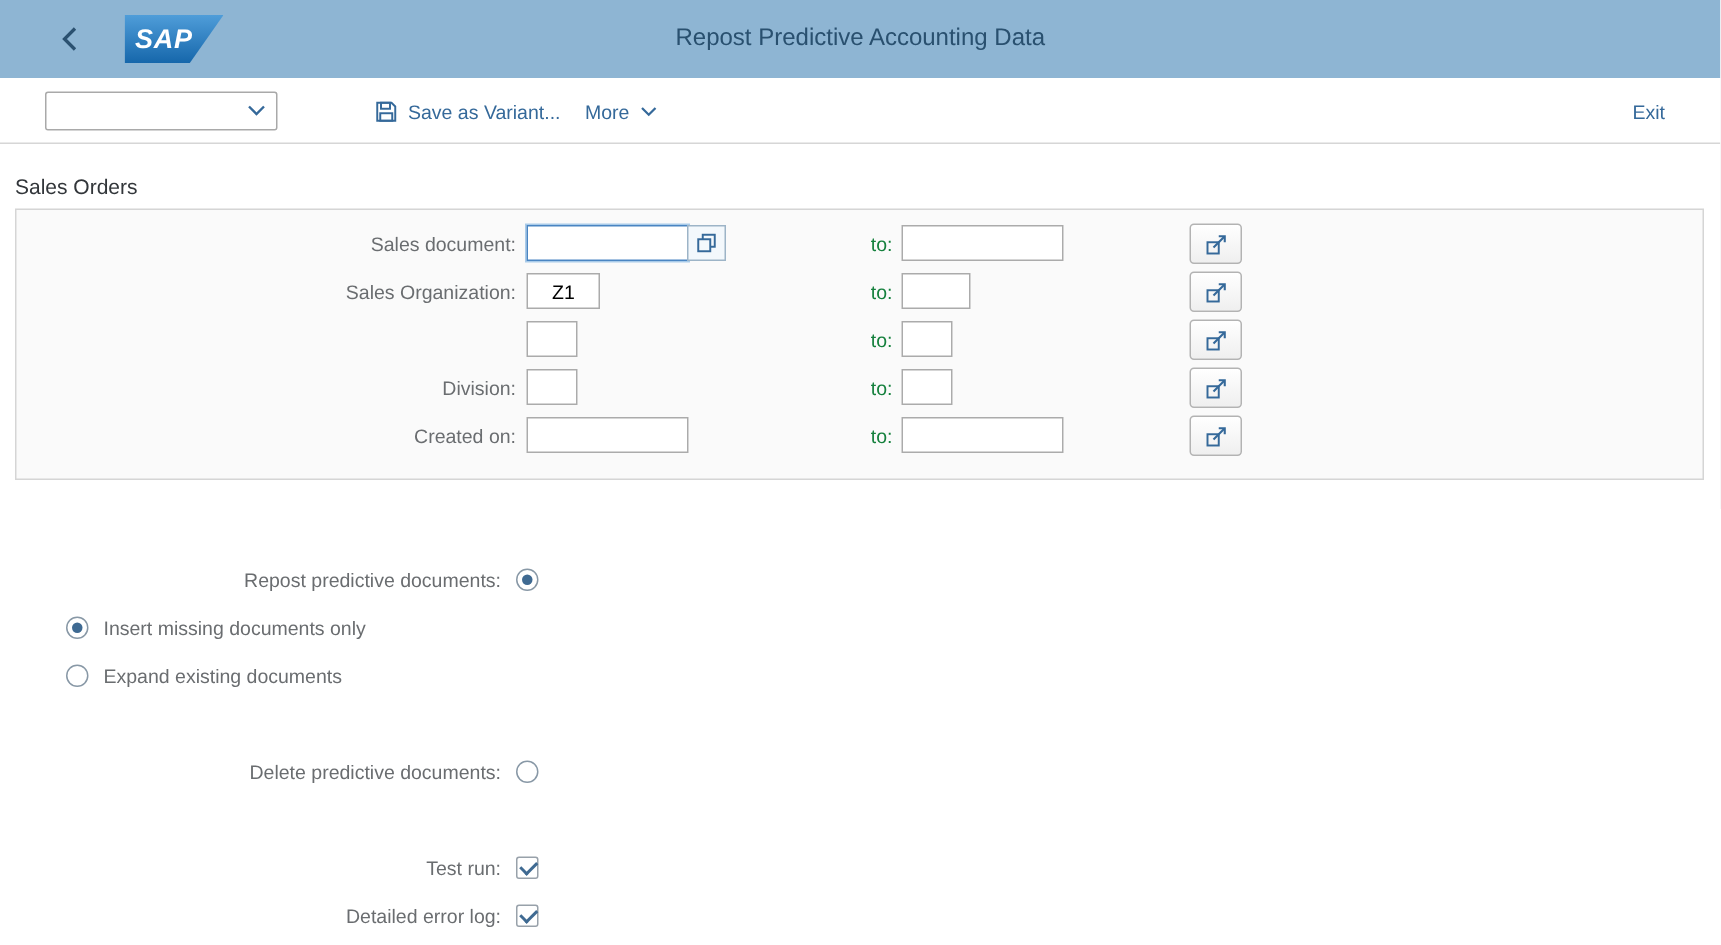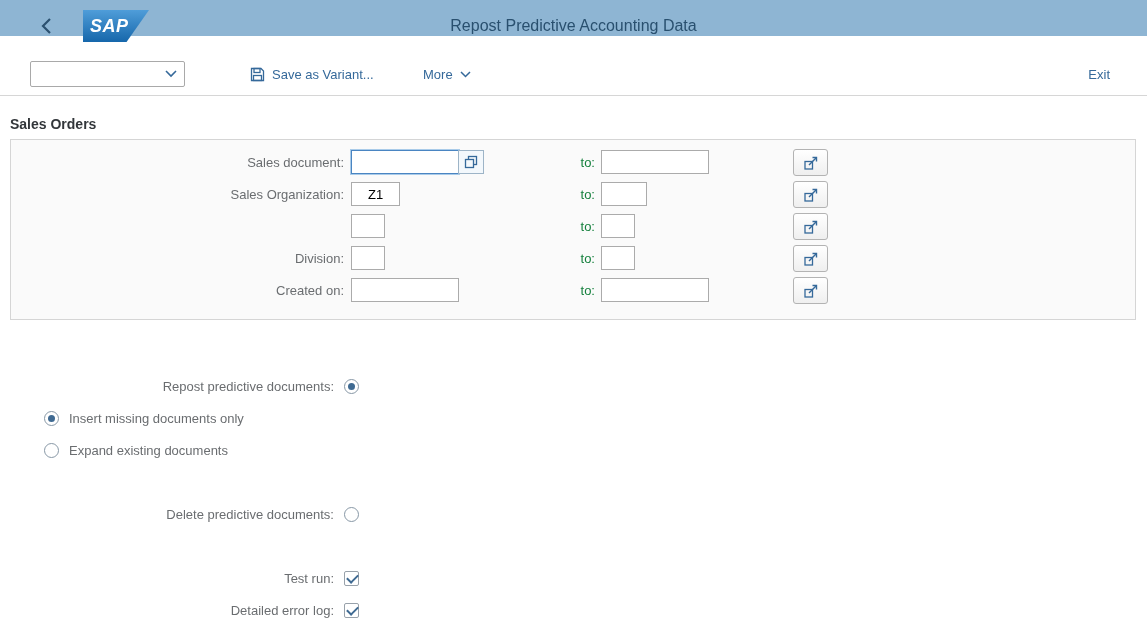--- a/index.html
+++ b/index.html
@@ -1,41 +1,41 @@
 <!DOCTYPE html>
 <html><head>
 <meta charset="utf-8">
 <style>
   * { margin:0; padding:0; box-sizing:border-box; }
   body { font-family:"Liberation Sans", sans-serif; background:#e9e9e9; }
   .app { position:relative; width:1147px; height:630px; background:#ffffff; overflow:hidden; }
 
   
-  .header { position:absolute; top:0; left:0; right:0; height:36px; background:#8eb5d3; }
+  .header { position:absolute; top:0; left:0; right:0; height:52px; background:#8eb5d3; }
   .back-btn { position:absolute; left:28px; top:0; width:36px; height:52px; display:flex; align-items:center; justify-content:center; cursor:pointer; }
   .logo { position:absolute; left:83px; top:10px; width:66px; height:32px;
           background:linear-gradient(180deg,#4f9dd9 0%,#1667ab 100%);
           clip-path:polygon(0 0,100% 0,66% 100%,0 100%);
           color:#fff; font-style:italic; font-weight:bold; font-size:18px;
           display:flex; align-items:center; padding-left:7px; letter-spacing:.5px; }
   .title { position:absolute; left:0; right:0; top:0; height:52px; text-align:center;
            line-height:52px; font-size:16px; color:#29506f; pointer-events:none; }
 
   
   .toolbar { position:absolute; top:52px; left:0; right:0; height:44px; background:#fff;
              border-bottom:1px solid #d6d6d6; }
   .combo { position:absolute; left:30px; top:9px; width:155px; height:26px;
            border:1px solid #a9a9a9; border-radius:2px; background:#fff; cursor:pointer; }
   .combo .chev { position:absolute; right:7px; top:8px; }
   .tb-btn { position:absolute; top:9px; height:26px; display:flex; align-items:center; gap:7px;
             color:#35699a; font-size:13px; cursor:pointer; white-space:nowrap;padding-left:44px; }
-  .tb-save { left:206px; } .tb-more { left:379px; } .tb-exit { right:37px; }
-
-  
-  .section-title { position:absolute; left:10px; top:116px; font-size:14px; color:#32363a;font-weight:bold; }
+  .tb-save { left:206px; } .tb-more { left:346px; } .tb-exit { right:37px; }
+
+  
+  .section-title { position:absolute; left:10px; top:116px; font-size:14px; color:#32363a; }
   .groupbox { position:absolute; left:10px; top:139px; width:1126px; height:181px;
               border:1px solid #d5d5d5; background:#fafafa; }
 
   .frow { position:absolute; left:10px; width:1106px; height:32px; }
   .flabel { position:absolute; left:0; top:9px; width:334px; text-align:right;
             font-size:13px; color:#6a6d70; }
   .inp { position:absolute; top:4px; height:24px; border:1px solid #ababab; background:#fff;
          font-family:"Liberation Sans", sans-serif; font-size:13px; padding:0 16px; color:#000; }
   .inp.focus { border:1px solid #4a85c2; box-shadow:0 0 0 1px #a9cbe9; }
   .pos-val { left:341px; } .pos-to { left:591px; }

